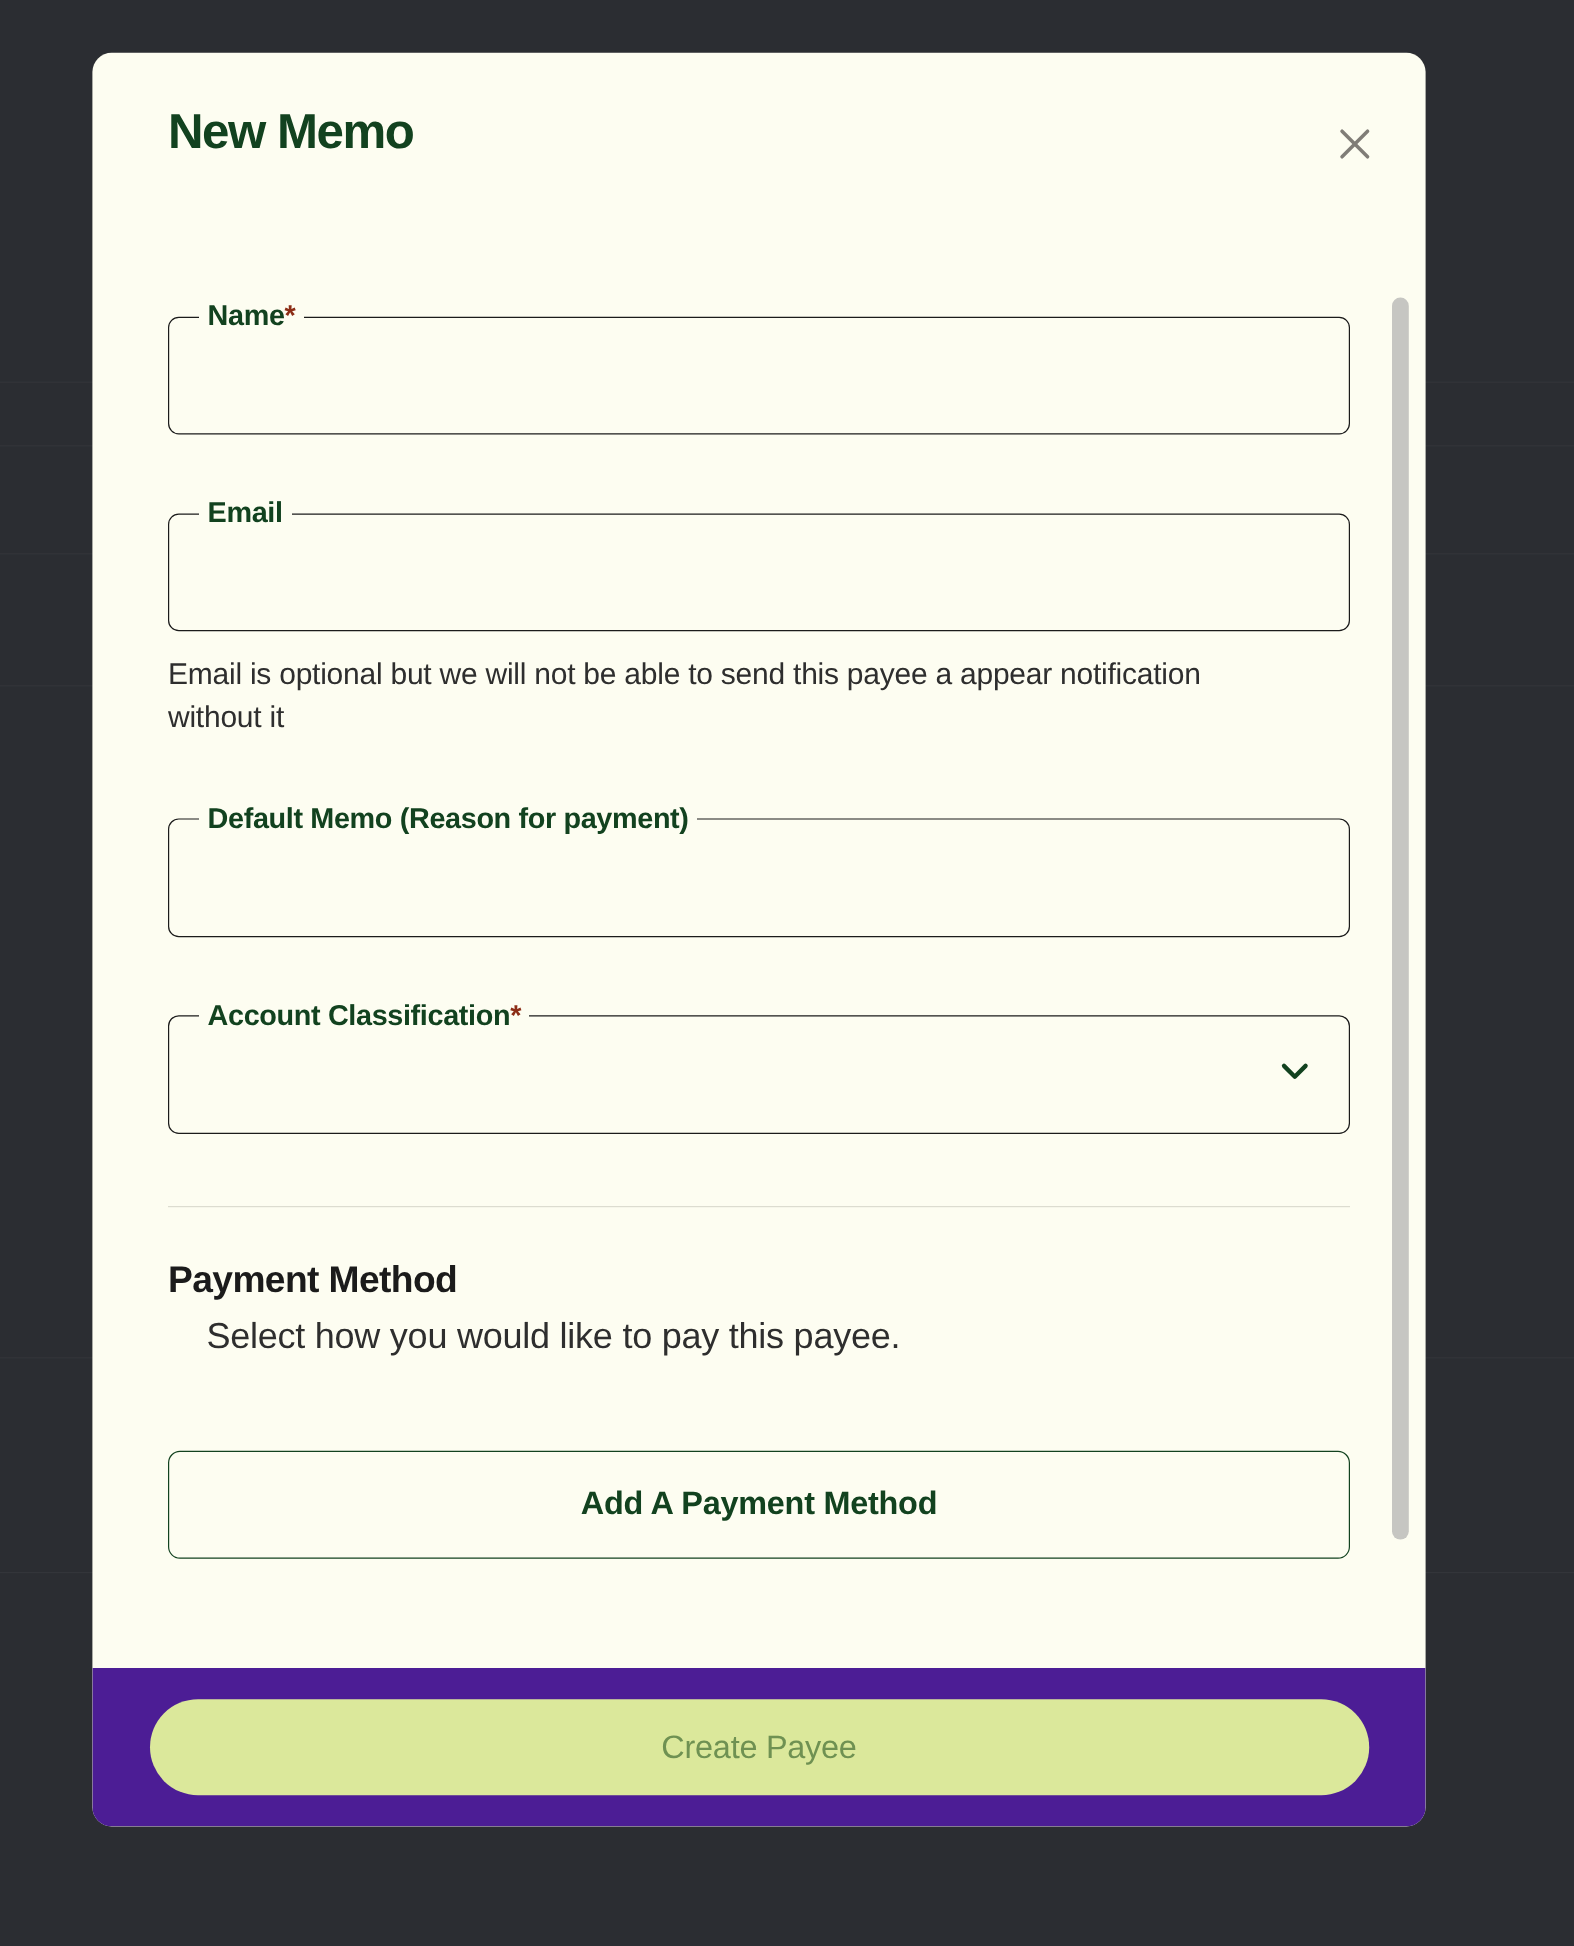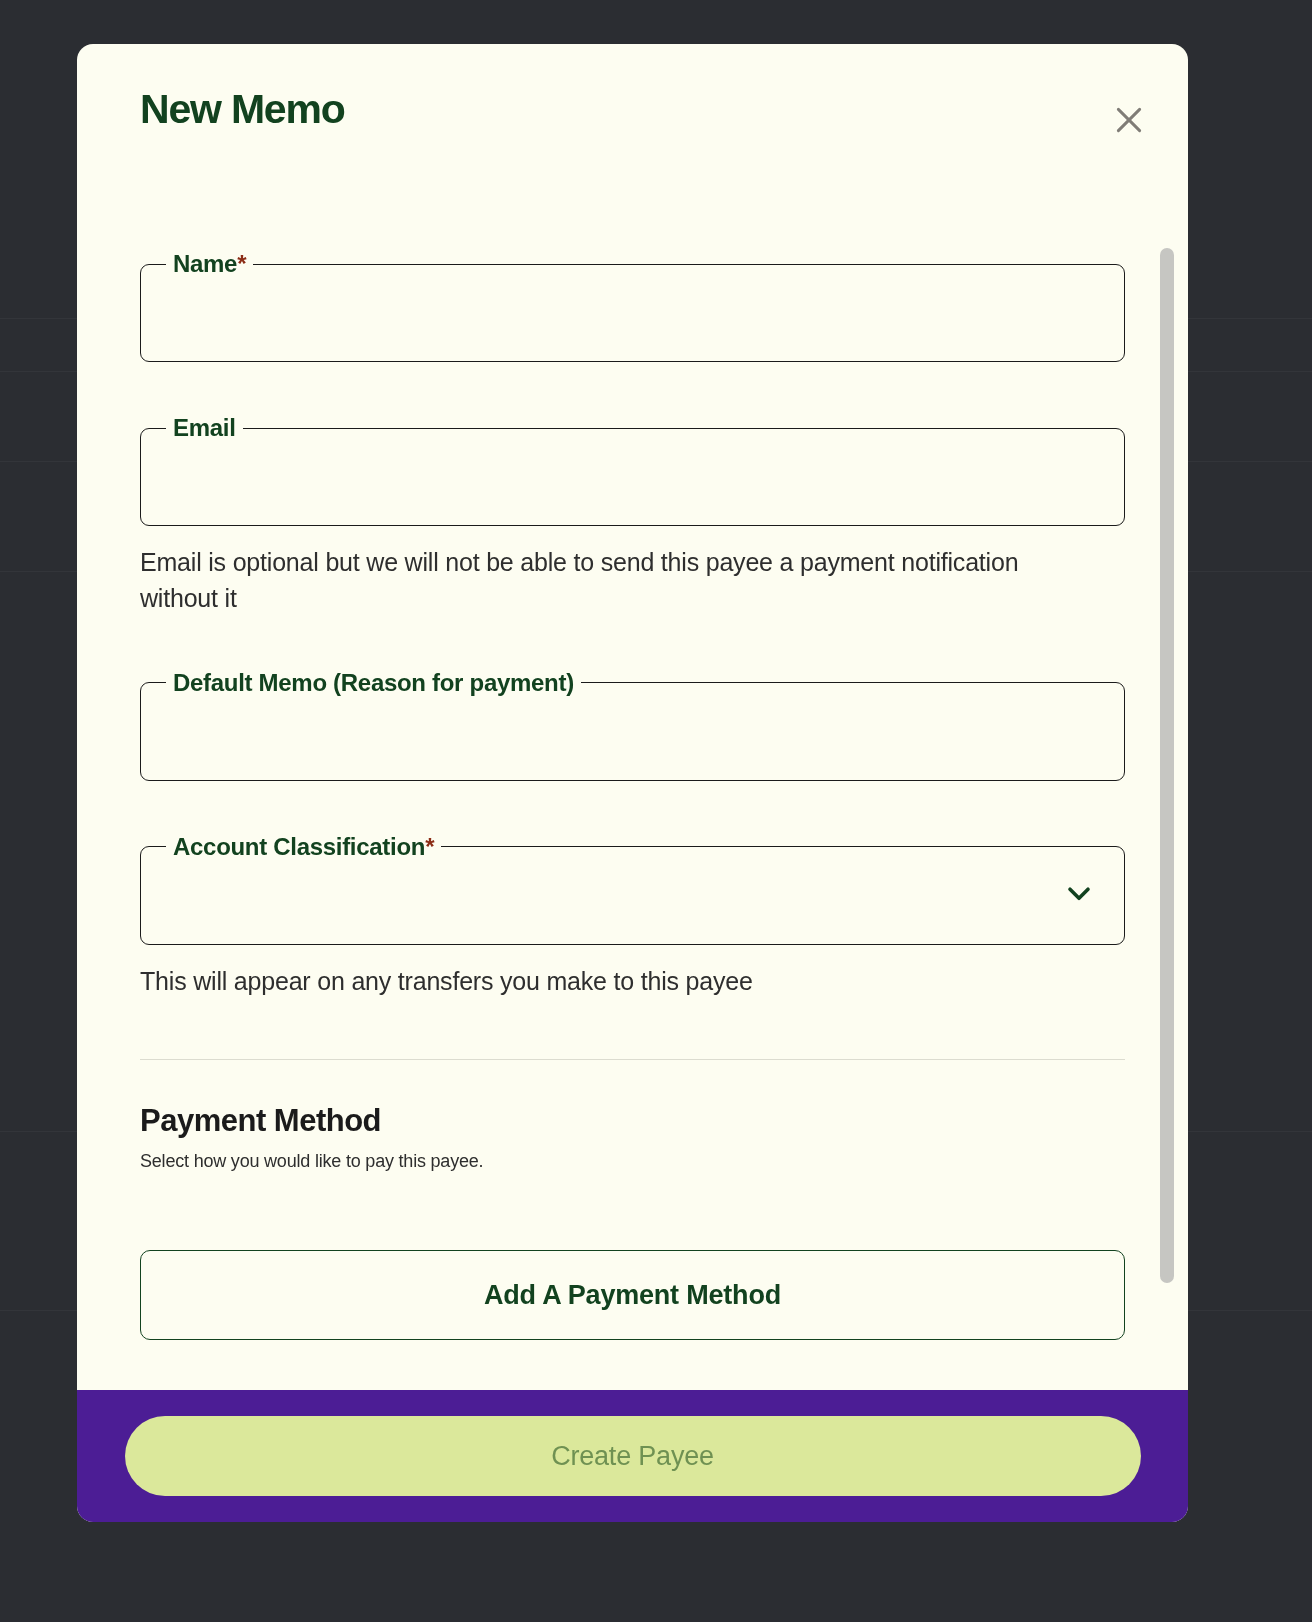--- a/index.html
+++ b/index.html
@@ -153,23 +153,24 @@
 
   .section-title {
     margin-top: 43px;
     font-size: 31px;
     font-weight: 700;
     color: #1b1b1b;
     letter-spacing: -0.5px;
   }
   .section-sub {
     margin-top: 12px;
-    font-size: 18px;
+    font-size: 30px;
     color: #2e2e2e;
     letter-spacing: -0.2px;
+    margin-left: 32px;
   }
 
   .add-method-btn {
     display: block;
     width: 100%;
     margin-top: 78px;
     height: 90px;
     background: transparent;
     border: 1.6px solid #12421f;
     border-radius: 10px;
@@ -266,21 +267,21 @@
       </div>
 
       <div class="field">
         <fieldset>
           <legend><span>Email</span><span class="req"></span></legend>
         </fieldset>
         <div class="input-area">
           <input type="text" placeholder="" style="">
         </div>
       </div>
-      <div class="helper">Email is optional but we will not be able to send this payee a payment notification without it</div>
+      <div class="helper">Email is optional but we will not be able to send this payee a appear notification without it</div>
 
       <div class="field">
         <fieldset>
           <legend><span>Default Memo (Reason for payment)</span><span class="req"></span></legend>
         </fieldset>
         <div class="input-area">
           <input type="text" placeholder="" style="">
         </div>
       </div>
 
@@ -292,21 +293,20 @@
           <div class="select-display">
             <span></span>
             <span class="chev">
               <svg width="36" height="36" viewBox="0 0 24 24" fill="none" stroke="#12421f" stroke-width="2.4" stroke-linecap="round" stroke-linejoin="round">
                 <polyline points="6 9.5 12 15.5 18 9.5"></polyline>
               </svg>
             </span>
           </div>
         </div>
       </div>
-      <div class="helper">This will appear on any transfers you make to this payee</div>
 
       <div class="divider"></div>
 
       <div class="section-title">Payment Method</div>
       <div class="section-sub">Select how you would like to pay this payee.</div>
 
       <button class="add-method-btn">Add A Payment Method</button>
 
     </div>
   </div>

